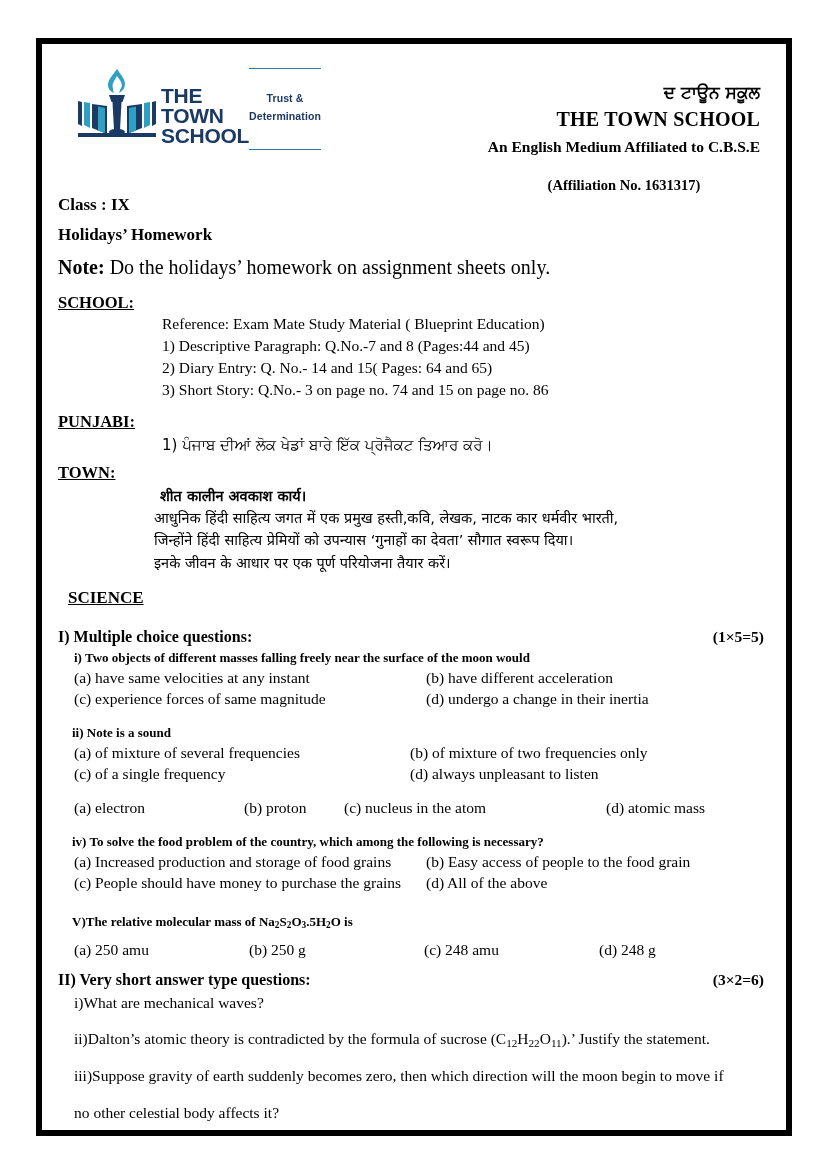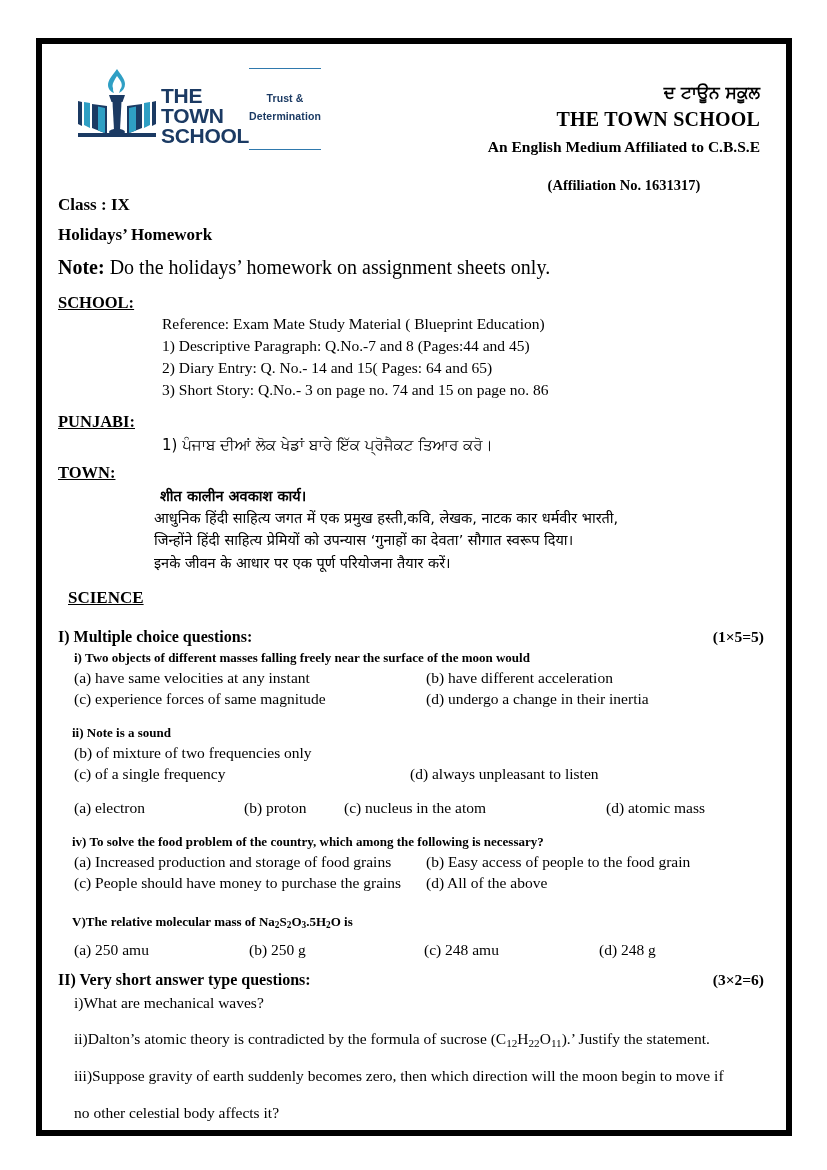--- a/index.html
+++ b/index.html
@@ -333,20 +333,21 @@
     </div>
 
     <div class="gap-sm"></div>
 
     
     <div class="q-stem nomargin">
       <span>ii)</span>
       <span>Note is a sound</span>
     </div>
     <div class="opt-row opt-row-wide">
+      <span class="o1">(a) of mixture of several frequencies</span>
       <span class="o2">(b) of mixture of two frequencies only</span>
     </div>
     <div class="opt-row opt-row-wide">
       <span class="o1">(c) of a single frequency</span>
       <span class="o2">(d) always unpleasant to listen</span>
     </div>
 
     <div class="gap-sm"></div>
 
     

